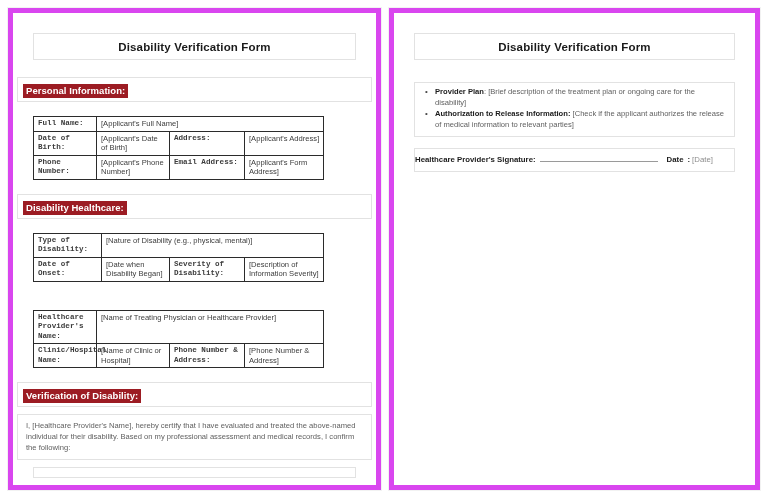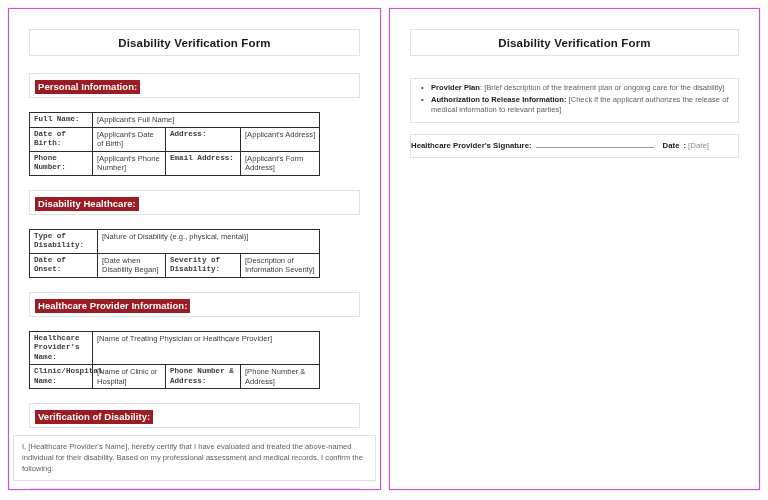--- a/index.html
+++ b/index.html
@@ -22,21 +22,21 @@
     background: #ffffff;
     display: flex;
     align-items: flex-start;
   }
 
   
   .page {
     position: absolute;
     top: 8px;
     background: #ffffff;
-    border: 1px solid #d946ef;
+    border: 5px solid #d946ef;
     box-shadow: 0 0 0 1px #f2f2f2;
     box-sizing: border-box;
     overflow: hidden;
   }
   .page-left {
     left: 8px;
     width: 373px;
     height: 482px;
   }
   .page-right {
@@ -68,21 +68,21 @@
   .title-text {
     font-size: 11.5px;
     font-weight: bold;
     color: #1a1a1a;
     letter-spacing: 0.15px;
     line-height: 14px;
   }
 
   
   .sec-box {
-    margin: 0 20px;
+    margin: 0 4px;
     padding: 2px 0 3px 0;
   }
   .sec-hl {
     display: inline-block;
     background: #9c1c23;
     color: #ffffff;
     font-weight: bold;
     font-size: 9.5px;
     line-height: 12px;
     padding: 1px 3px 1px 3px;
@@ -271,23 +271,20 @@
               <td class="val">[Date when Disability Began]</td>
               <td class="lbl">Severity of Disability:</td>
               <td class="val">[Description of Information Severity]</td>
             </tr>
           </tbody>
         </table>
       </div>
 
       <div class="gap-md"></div>
 
-      <div class="wbox sec-box">
-        <span class="sec-hl">Healthcare Provider Information:</span>
-      </div>
 
       <div class="gap-md"></div>
 
       <div class="tbl-wrap">
         <table class="form">
           <colgroup>
             <col style="width:63px">
               <col style="width:73px">
               <col style="width:75px">
               <col style="width:79px">

